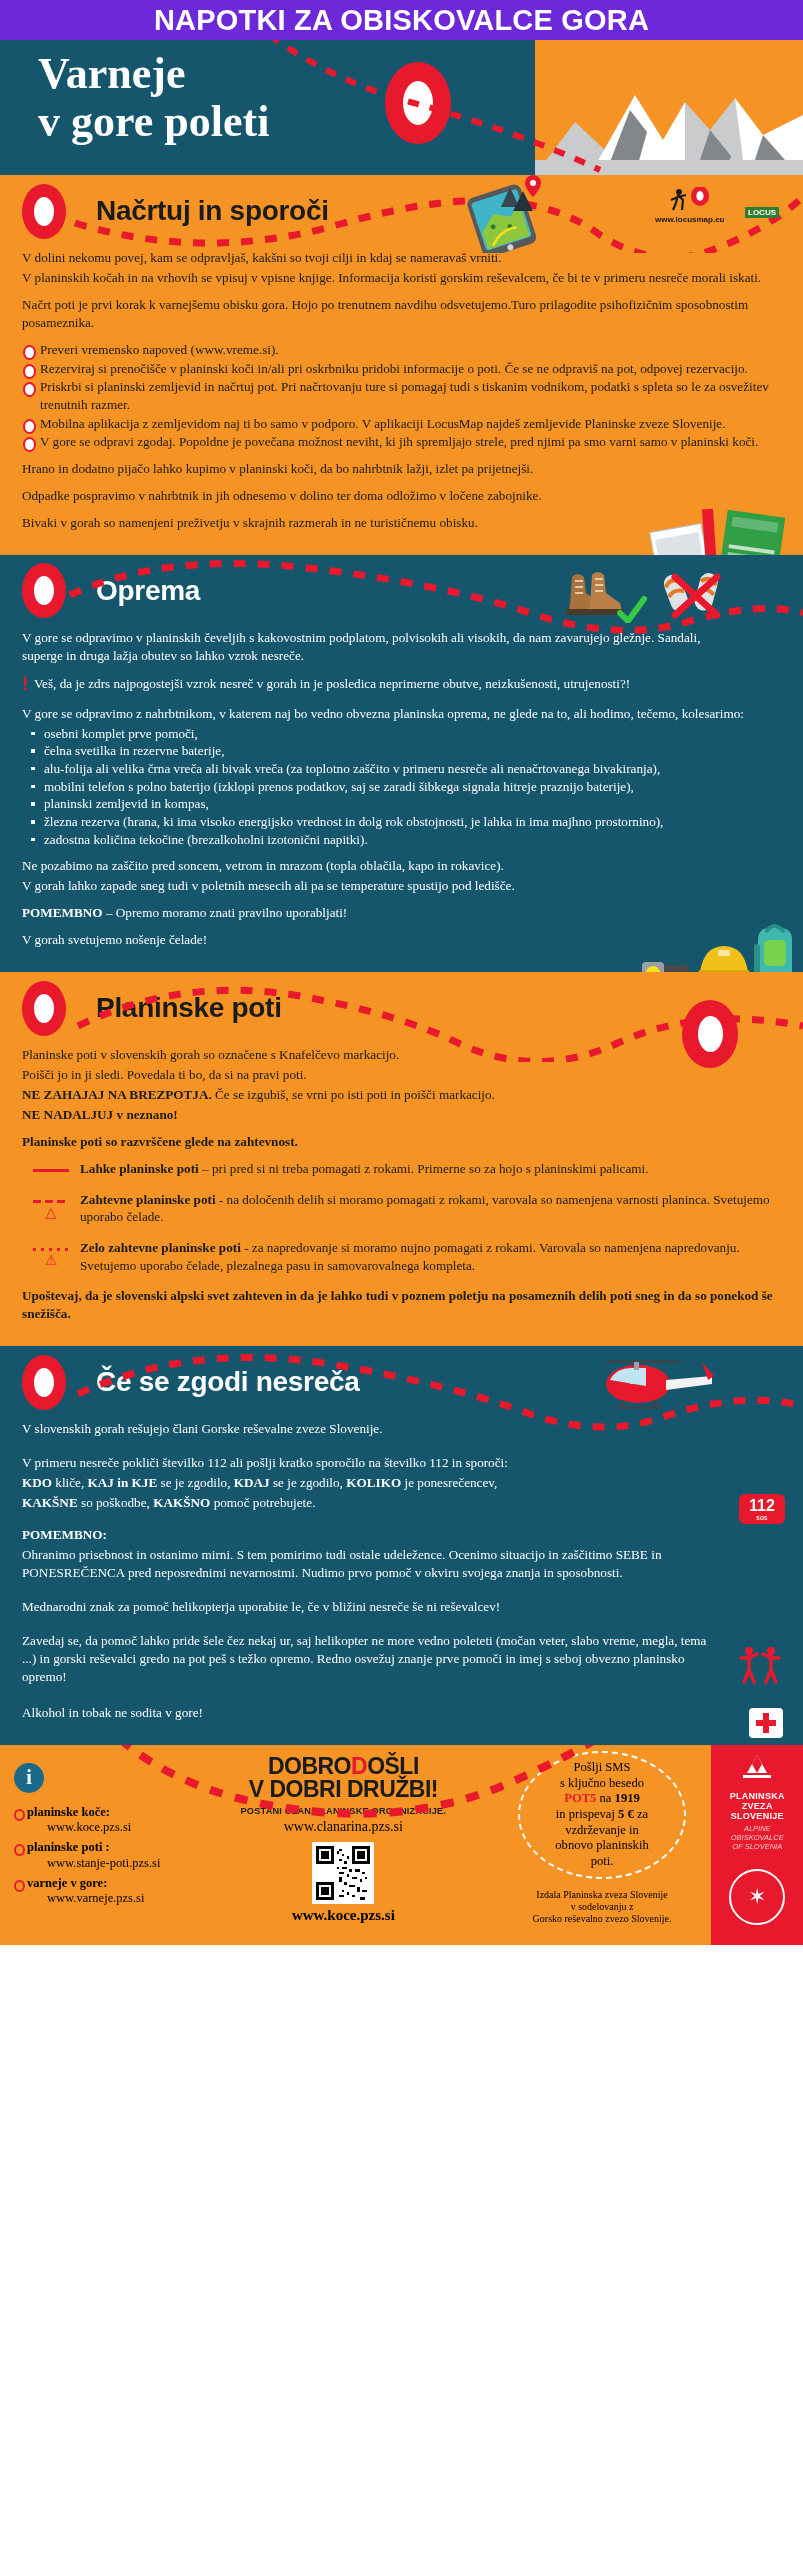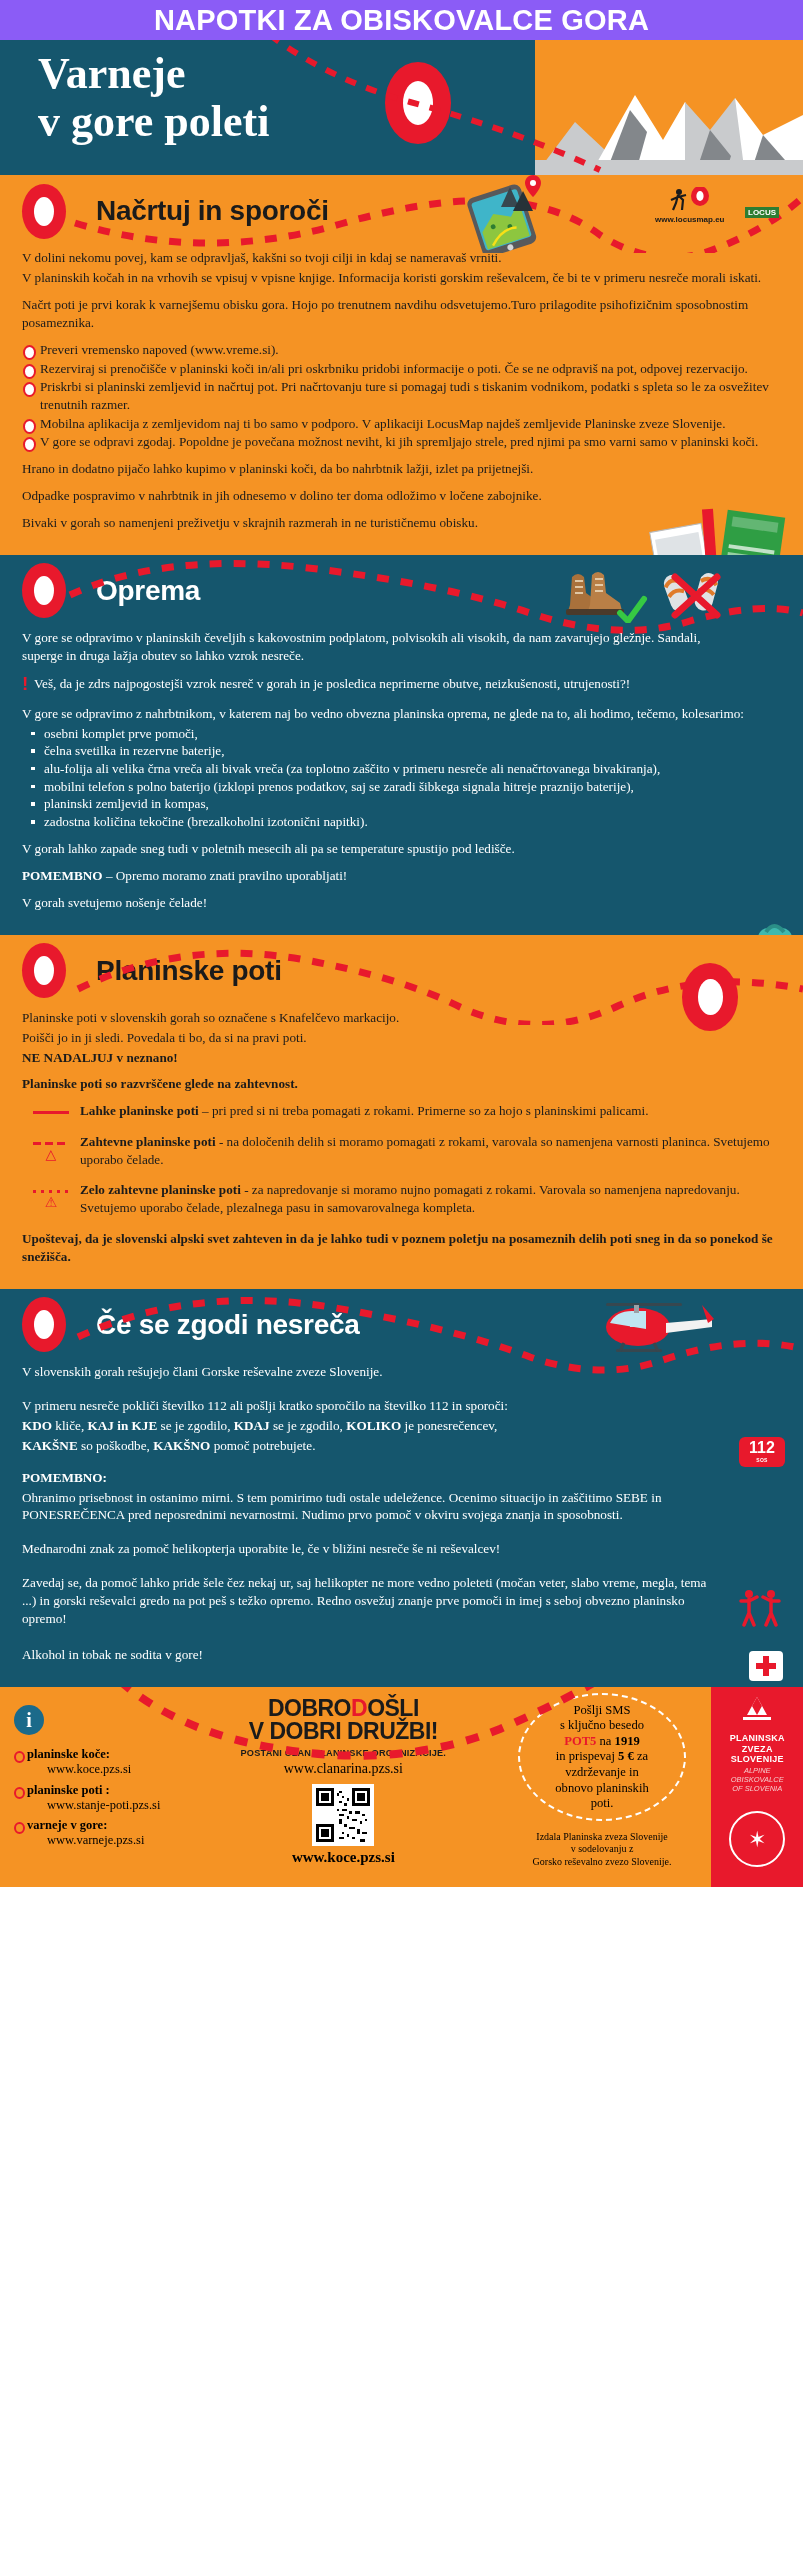--- a/index.html
+++ b/index.html
@@ -10,21 +10,21 @@
   }
   #poster {
     width: 803px;
     height: 2560px;
     position: relative;
     overflow: hidden;
   }
 
   
   .top-banner {
-    background: #8b5cf6;
+    background: #6d28d9;
     height: 40px;
     display: flex;
     align-items: center;
     justify-content: center;
   }
   .top-banner-title {
     font-family: "Liberation Sans", sans-serif;
     font-weight: bold;
     font-size: 29px;
     color: #ffffff;
@@ -489,23 +489,25 @@
       </div>
 
       <p class="tight">V gore se odpravimo z nahrbtnikom, v katerem naj  bo vedno obvezna planinska oprema, ne glede na to, ali hodimo, tečemo, kolesarimo:</p>
 
       <ul class="dot-list">
         <li>osebni komplet prve pomoči,</li>
         <li>čelna svetilka in rezervne baterije,</li>
         <li>alu-folija ali velika črna vreča ali bivak vreča (za toplotno zaščito v primeru nesreče ali nenačrtovanega bivakiranja),</li>
         <li>mobilni telefon s polno baterijo (izklopi prenos podatkov, saj se zaradi šibkega signala hitreje praznijo baterije),</li>
         <li>planinski zemljevid in kompas,</li>
+        <li>žlezna rezerva (hrana, ki ima visoko energijsko vrednost in dolg rok obstojnosti,  je lahka in ima majhno prostornino),</li>
         <li>zadostna količina tekočine (brezalkoholni izotonični napitki).</li>
       </ul>
 
+      <p class="tight">Ne pozabimo na zaščito pred soncem, vetrom in mrazom (topla oblačila, kapo in rokavice).</p>
       <p>V gorah lahko zapade sneg tudi v poletnih mesecih  ali pa se temperature spustijo pod ledišče.</p>
 
       <p>
         <b>POMEMBNO</b><span> – Opremo moramo znati pravilno uporabljati!</span>
       </p>
       <p>V gorah svetujemo nošenje čelade!</p>
     </div>
 
     <svg class="illu" style="left:640px; top:355px;" width="160" height="135" viewBox="0 0 160 135">
       <g>
@@ -542,20 +544,23 @@
       <div class="illu" style="left:682px; top:28px;">
         <div style="width:56px;height:68px;border-radius:50%;background:#e8192c;display:flex;align-items:center;justify-content:center;">
           <div style="width:25px;height:36px;border-radius:50%;background:#fff;"></div>
         </div>
       </div>
     </div>
 
     <div class="sec-body">
       <p class="tight">Planinske poti v slovenskih gorah so označene s Knafelčevo markacijo.</p>
       <p class="tight">Poišči jo in ji sledi. Povedala ti bo, da si na pravi poti.</p>
+      <p class="tight">
+        <b>NE ZAHAJAJ NA BREZPOTJA.</b><span> Če se izgubiš, se vrni po isti poti in poišči markacijo.</span>
+      </p>
       <p>
         <b>NE NADALJUJ</b><b style="font-weight:bold;"> v neznano!</b>
       </p>
 
       <p>
         <b>Planinske poti so razvrščene glede na zahtevnost.</b>
       </p>
 
       <div class="trail-row">
         <div class="trail-key">

